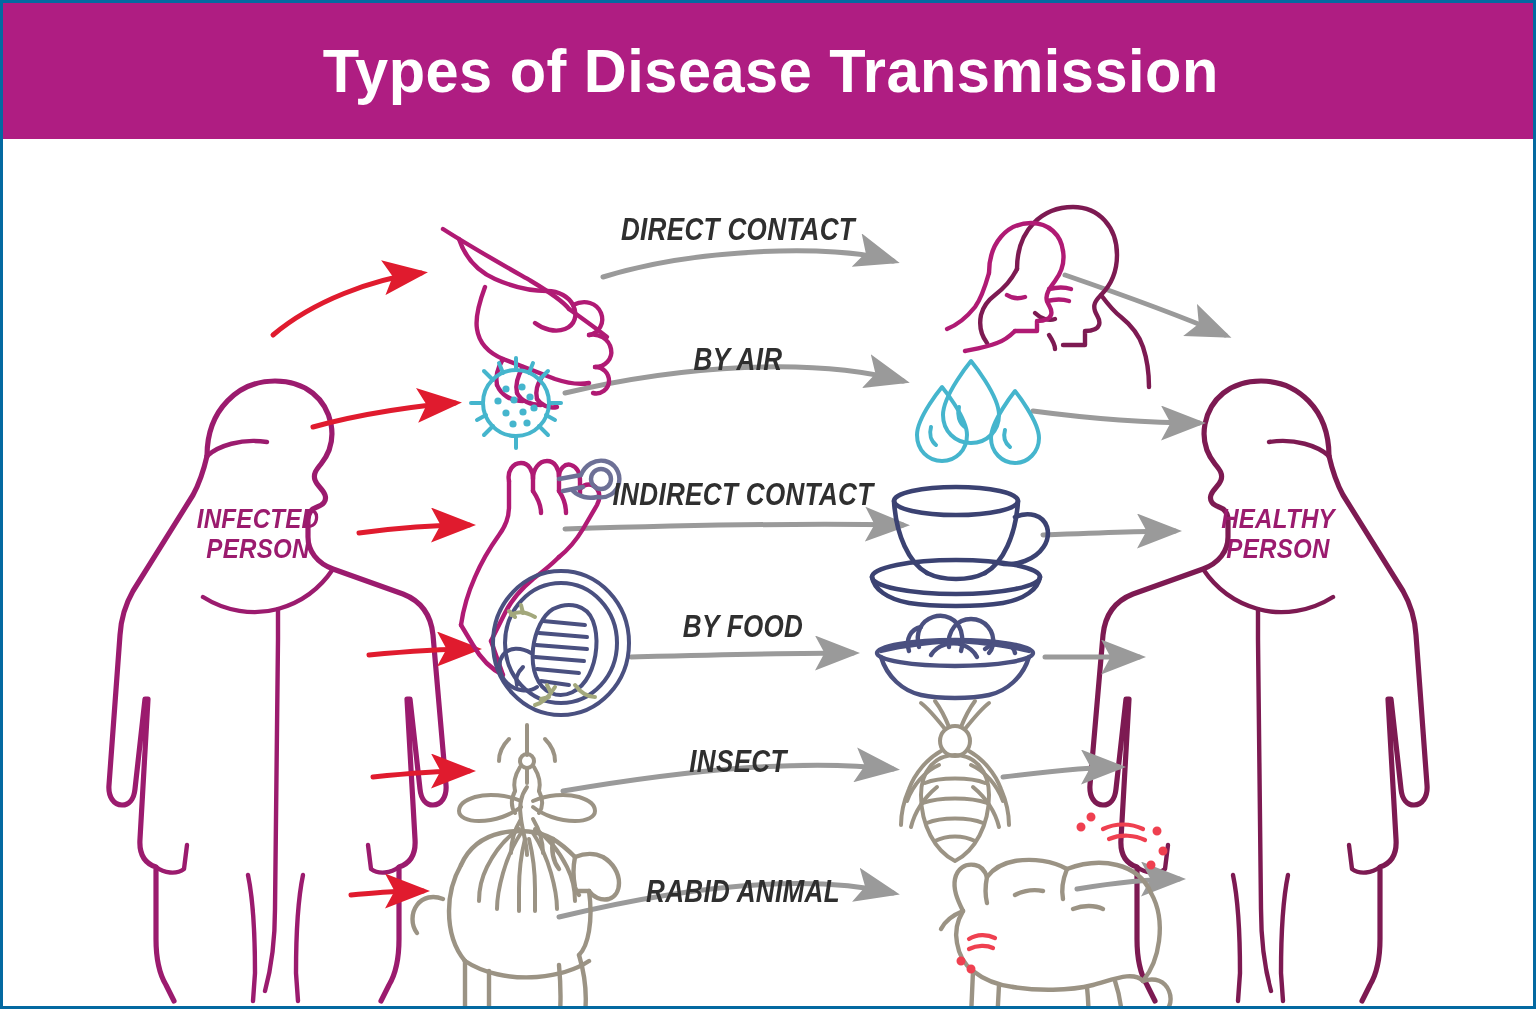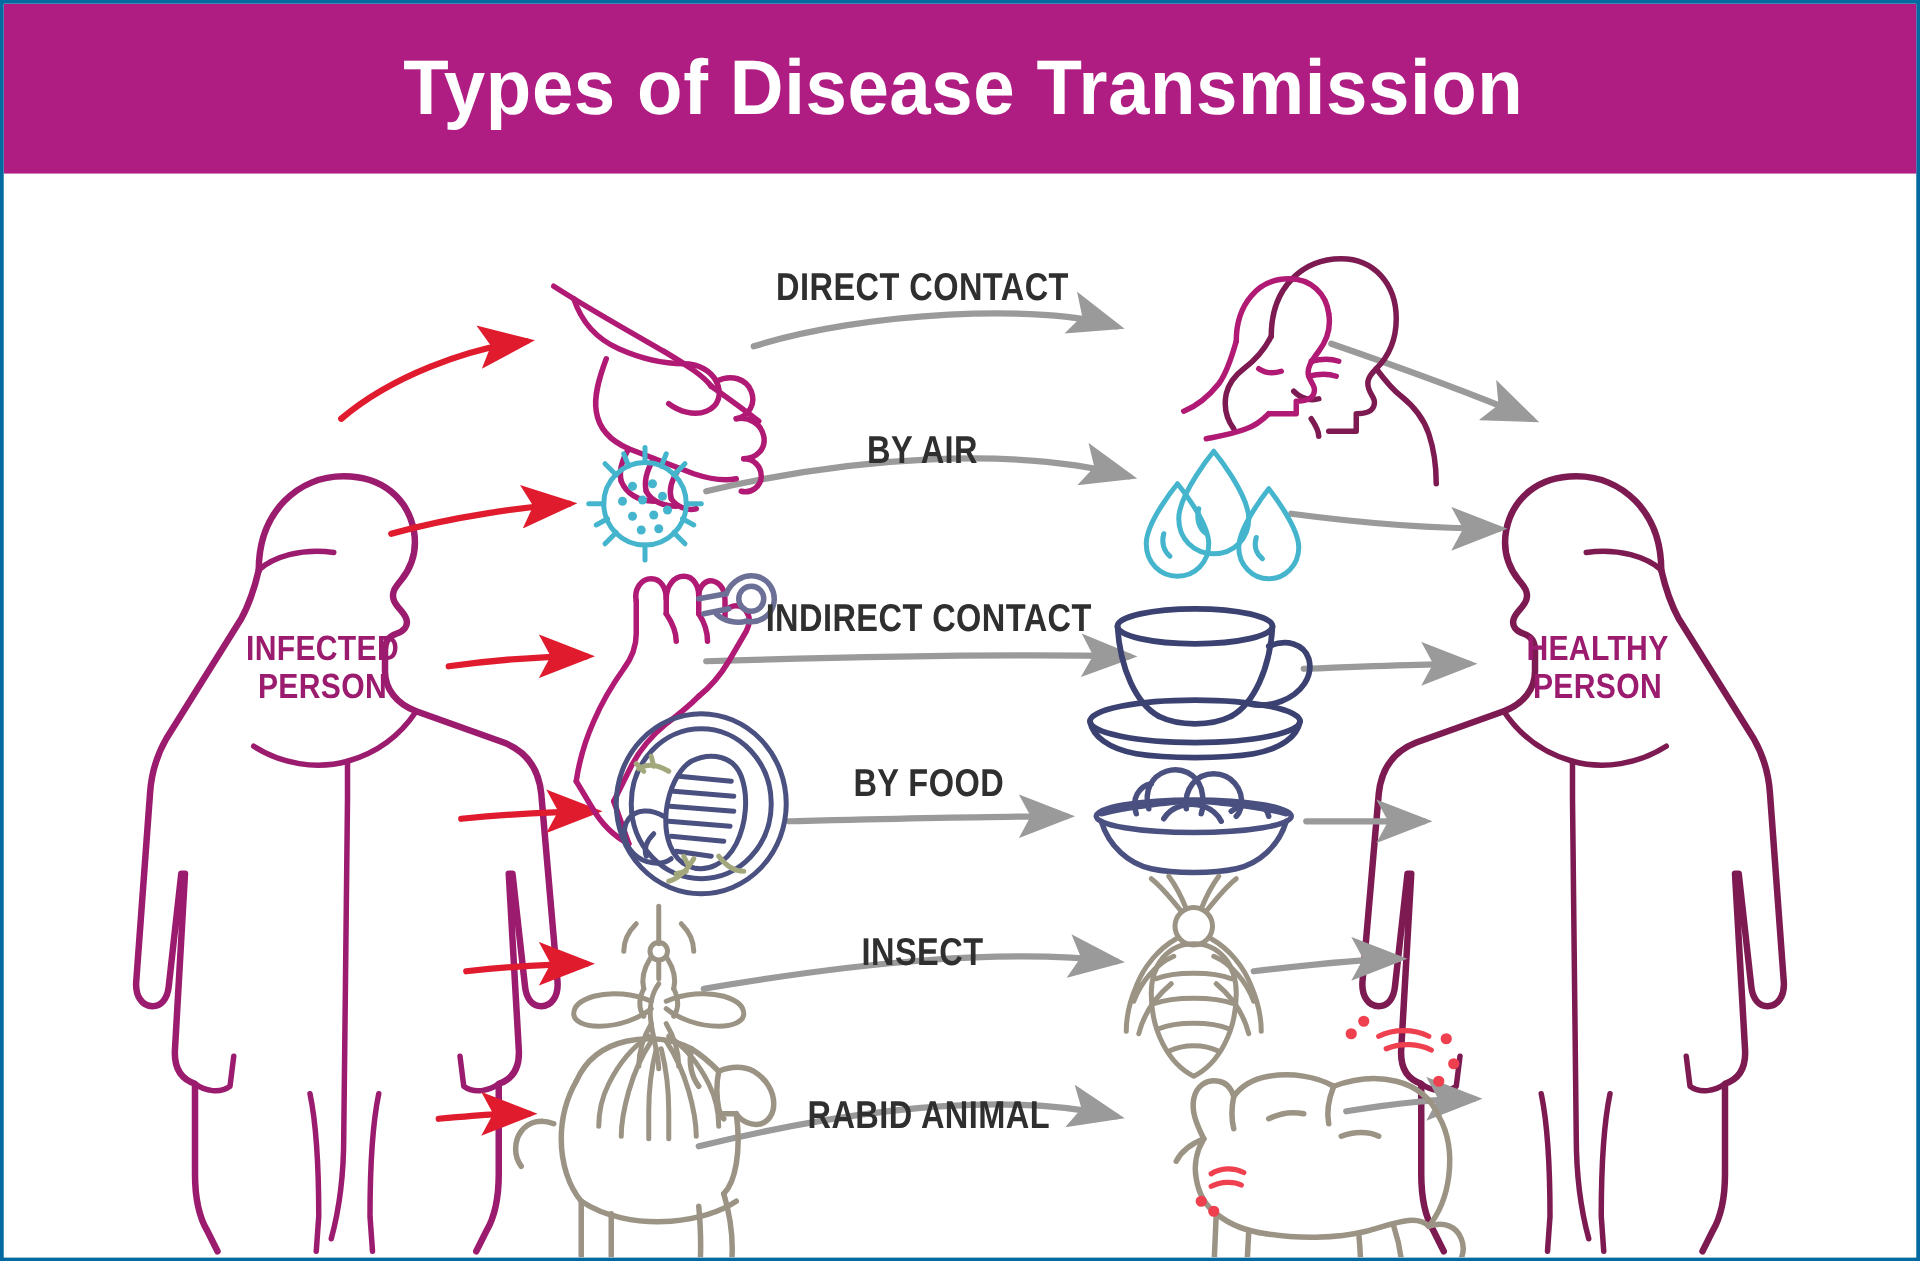--- a/index.html
+++ b/index.html
@@ -30,20 +30,21 @@
     font-size:62px;
     letter-spacing:0.5px;
     line-height:1;
     transform:scaleX(0.96);
     white-space:nowrap;
   }
   #stage {
     position:absolute; left:0; top:136px;
     width:1530px; height:867px;
     background:#ffffff;
+    font-style:italic;
   }
   svg.layer { position:absolute; left:0; top:0; width:1530px; height:867px; }
   .row-label {
     position:absolute;
     color:#2f2f2f;
     font-family:"Liberation Sans", sans-serif;
     font-weight:bold;
     font-size:31px;
     letter-spacing:0.4px;
     white-space:nowrap;

